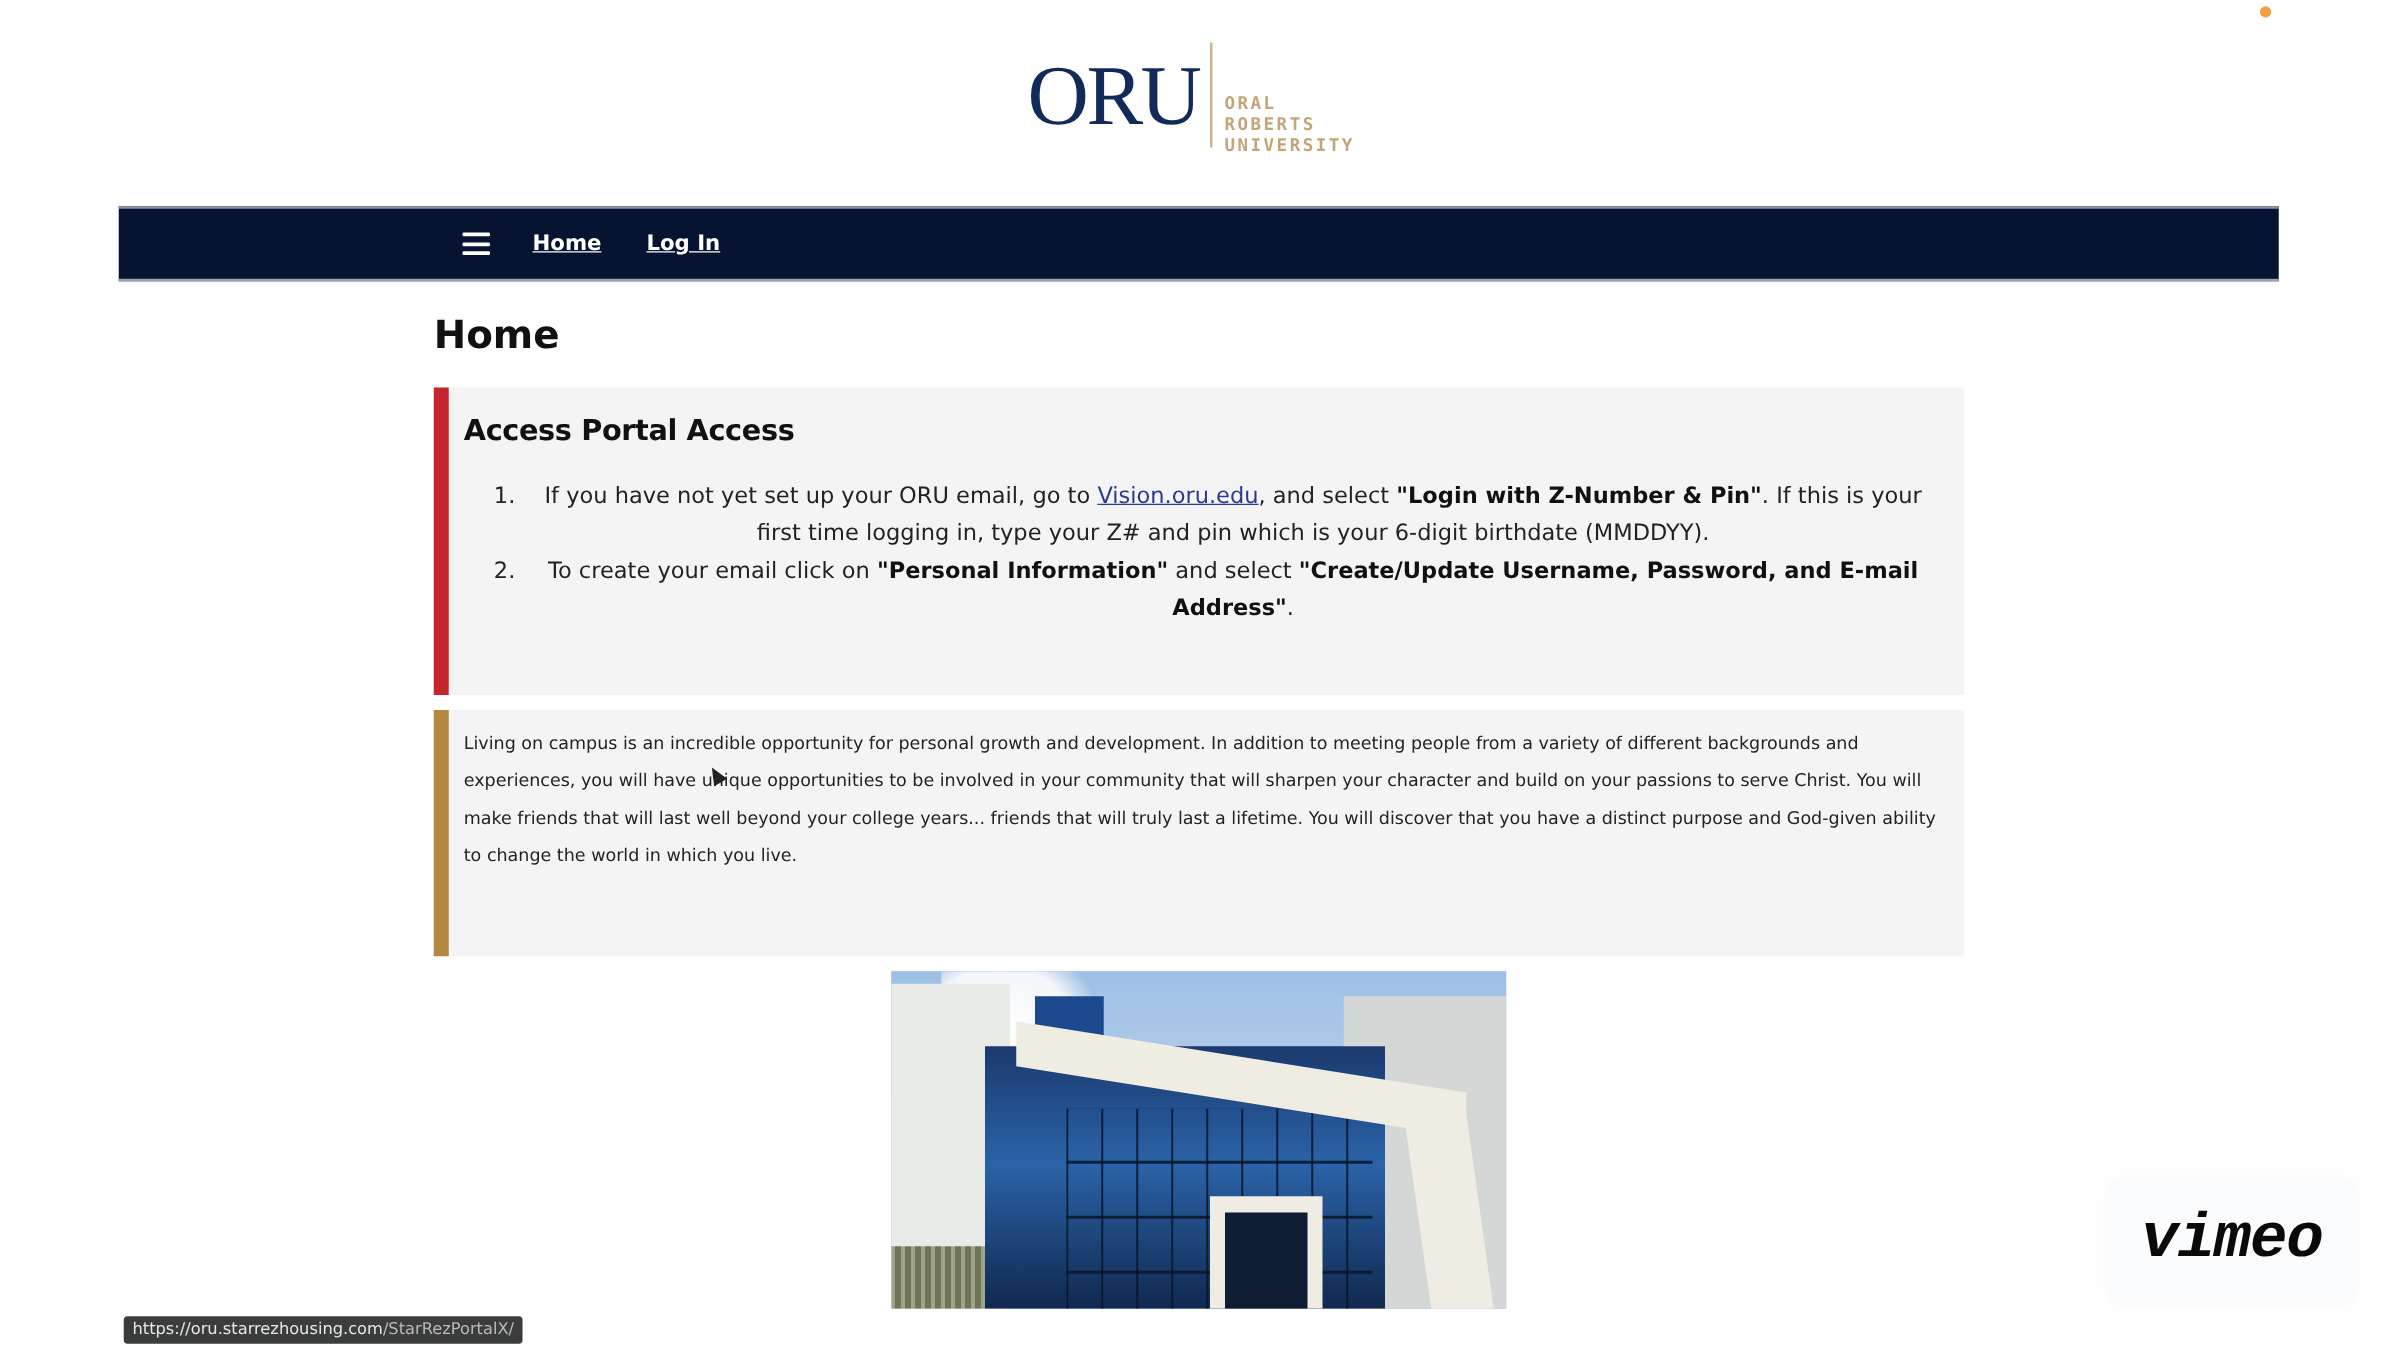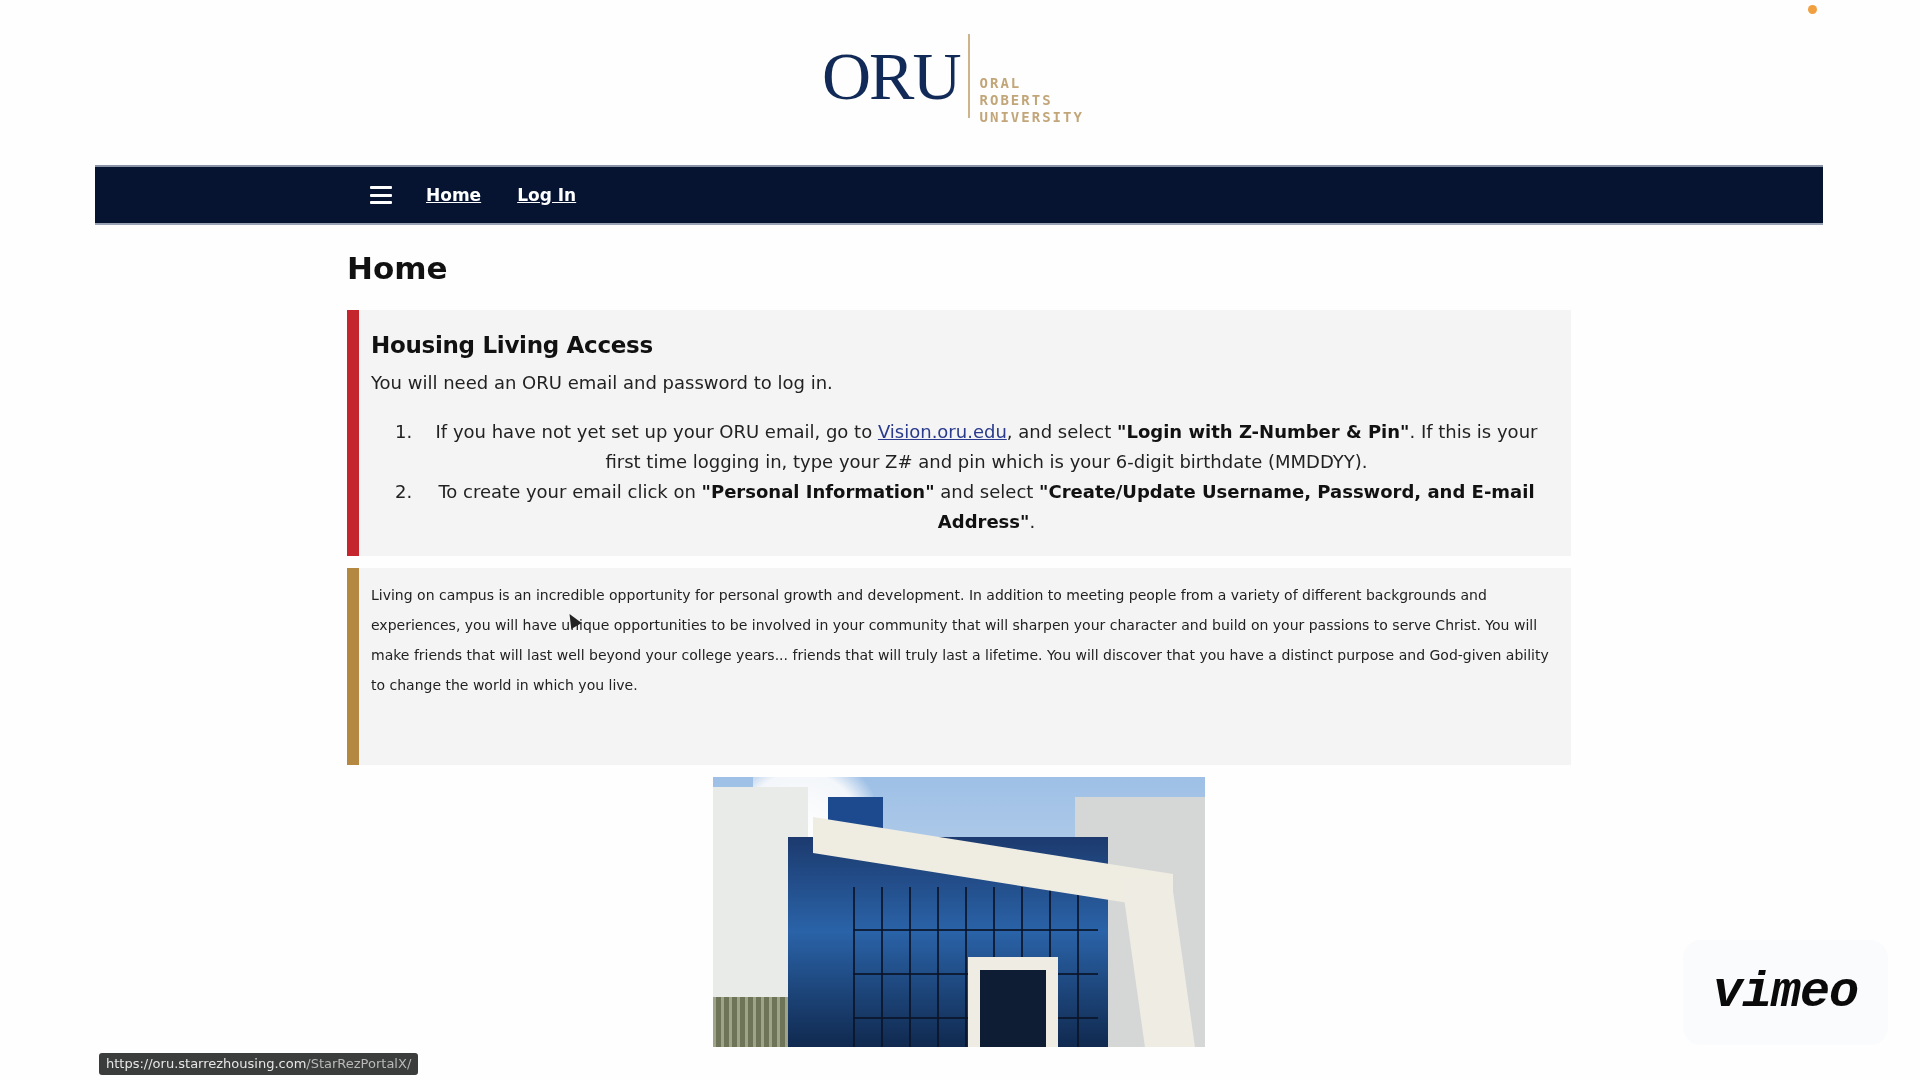--- a/index.html
+++ b/index.html
@@ -88,22 +88,21 @@
     <a class="nav-link">Home</a>
     <a class="nav-link">Log In</a>
   </div>
 </nav>
 
 <h1 class="page-title">Home</h1>
 
 <section class="panel panel-access">
   <div class="bar"></div>
   <div class="panel-content">
-    <h2 class="panel-heading">Housing Living Access</h2>
-    <p class="panel-sub">You will need an ORU email and password to log in.</p>
+    <h2 class="panel-heading">Access Portal Access</h2>
     <ol class="steps">
       <li><span>If you have not yet set up your ORU email, go to </span><a>Vision.oru.edu</a><span>, and select </span><b>"Login with Z-Number &amp; Pin"</b><span>. If this is your first time logging in, type your Z# and pin which is your 6-digit birthdate (MMDDYY).</span></li>
       <li><span>To create your email click on </span><b>"Personal Information"</b><span> and select </span><b>"Create/Update Username, Password, and E-mail Address"</b><span>.</span></li>
     </ol>
   </div>
 </section>
 
 <section class="panel panel-intro">
   <div class="bar"></div>
   <div class="panel-content">

